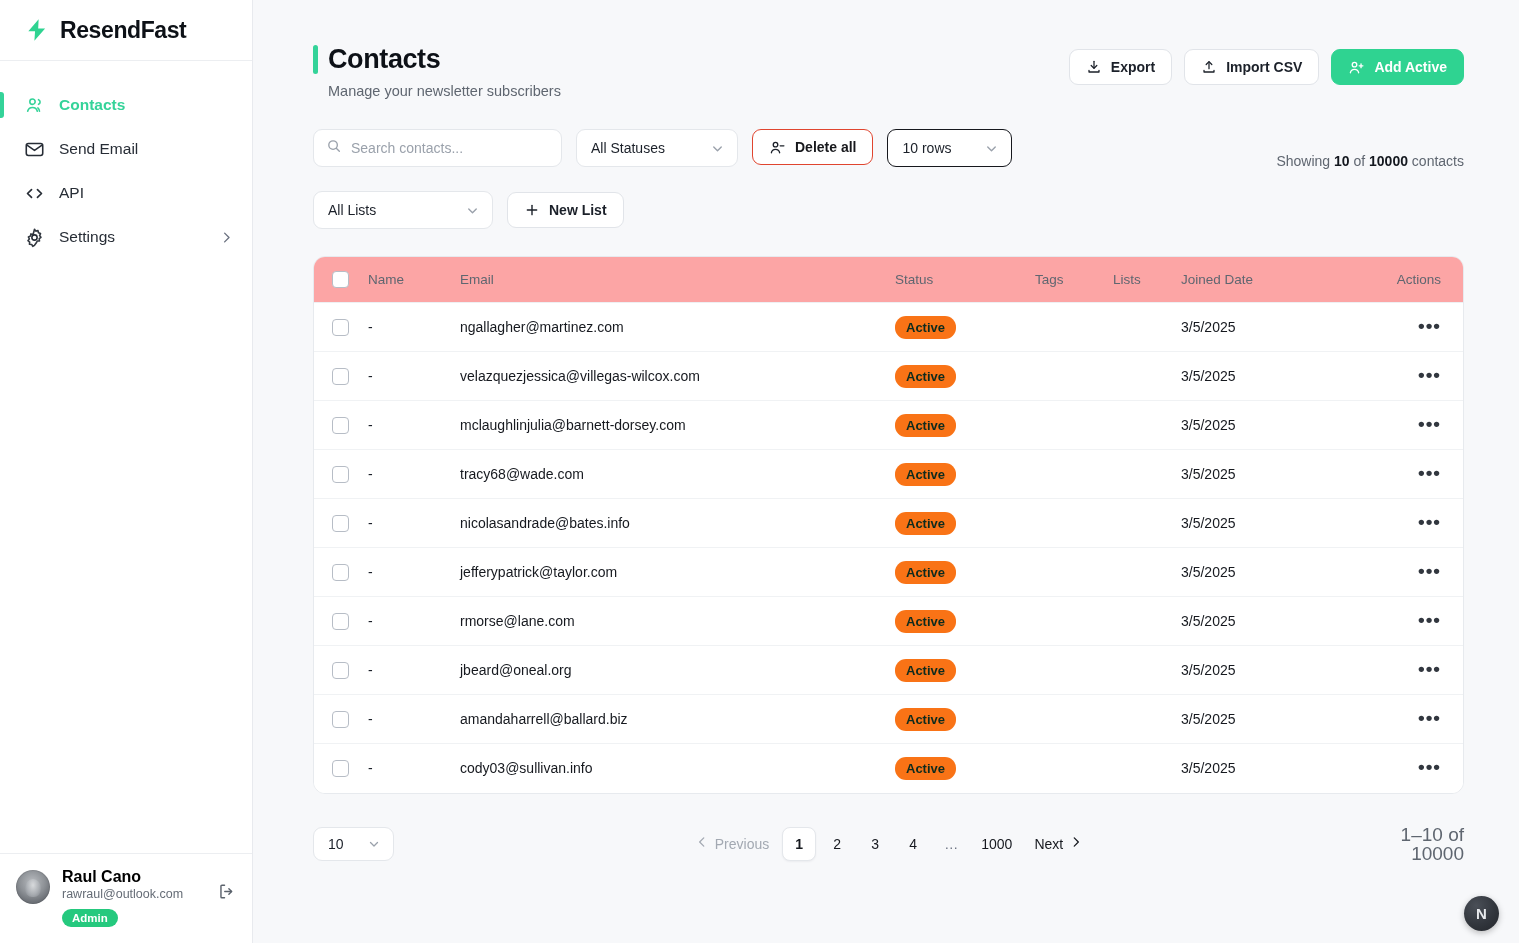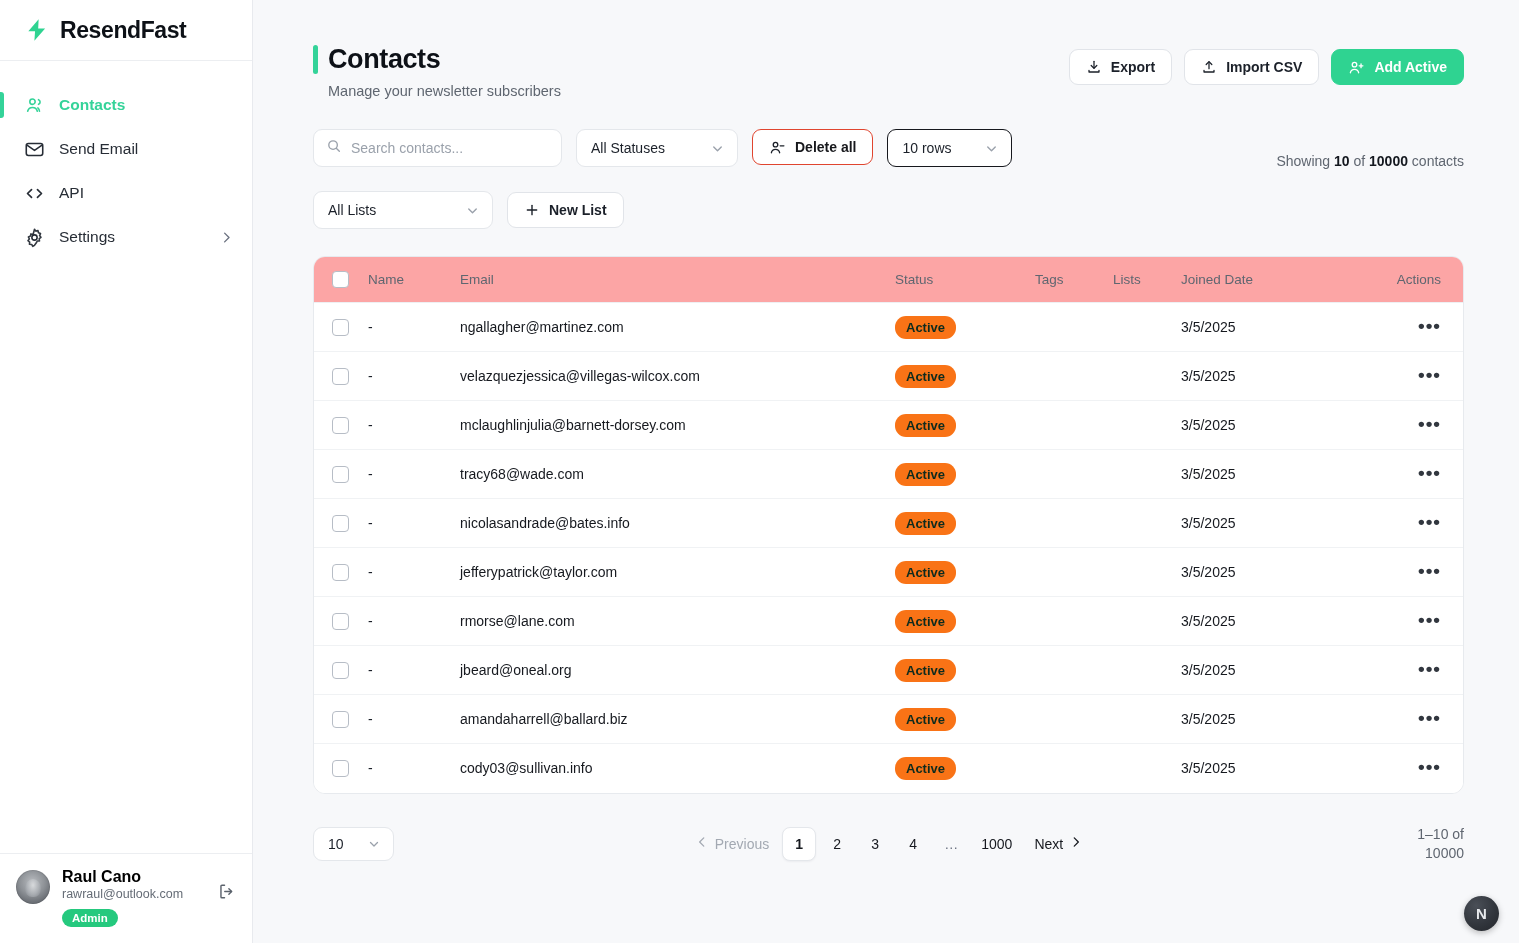--- a/index.html
+++ b/index.html
@@ -222,21 +222,21 @@
     cursor: pointer; background: transparent; border: 0;
     font-family: "Liberation Sans", sans-serif; font-weight: 500;
   }
   .pg.disabled { color: #a3a9b2; }
   .pg.current {
     background: #ffffff; border: 1px solid #e4e7eb; font-weight: 700;
     box-shadow: 0 1px 2px rgba(16,24,40,.05);
   }
   .pg.ellipsis { color: #6b7280; cursor: default; }
   .range {
-    margin-left: auto; text-align: right; font-size: 14px;
+    margin-left: auto; text-align: right; font-size: 19px;
     color: #5f6670; line-height: 19px; width: 86px;
   }
 
   .fab {
     position: absolute; right: 20px; bottom: 12px;
     width: 35px; height: 35px; border-radius: 50%;
     background: radial-gradient(circle at 35% 28%, #4a4f57 0%, #32363d 55%, #23262b 100%);
     color: #e8eaed; font-size: 15px; font-weight: 600;
     display: flex; align-items: center; justify-content: center;
     cursor: pointer; box-shadow: 0 2px 6px rgba(0,0,0,.25);

